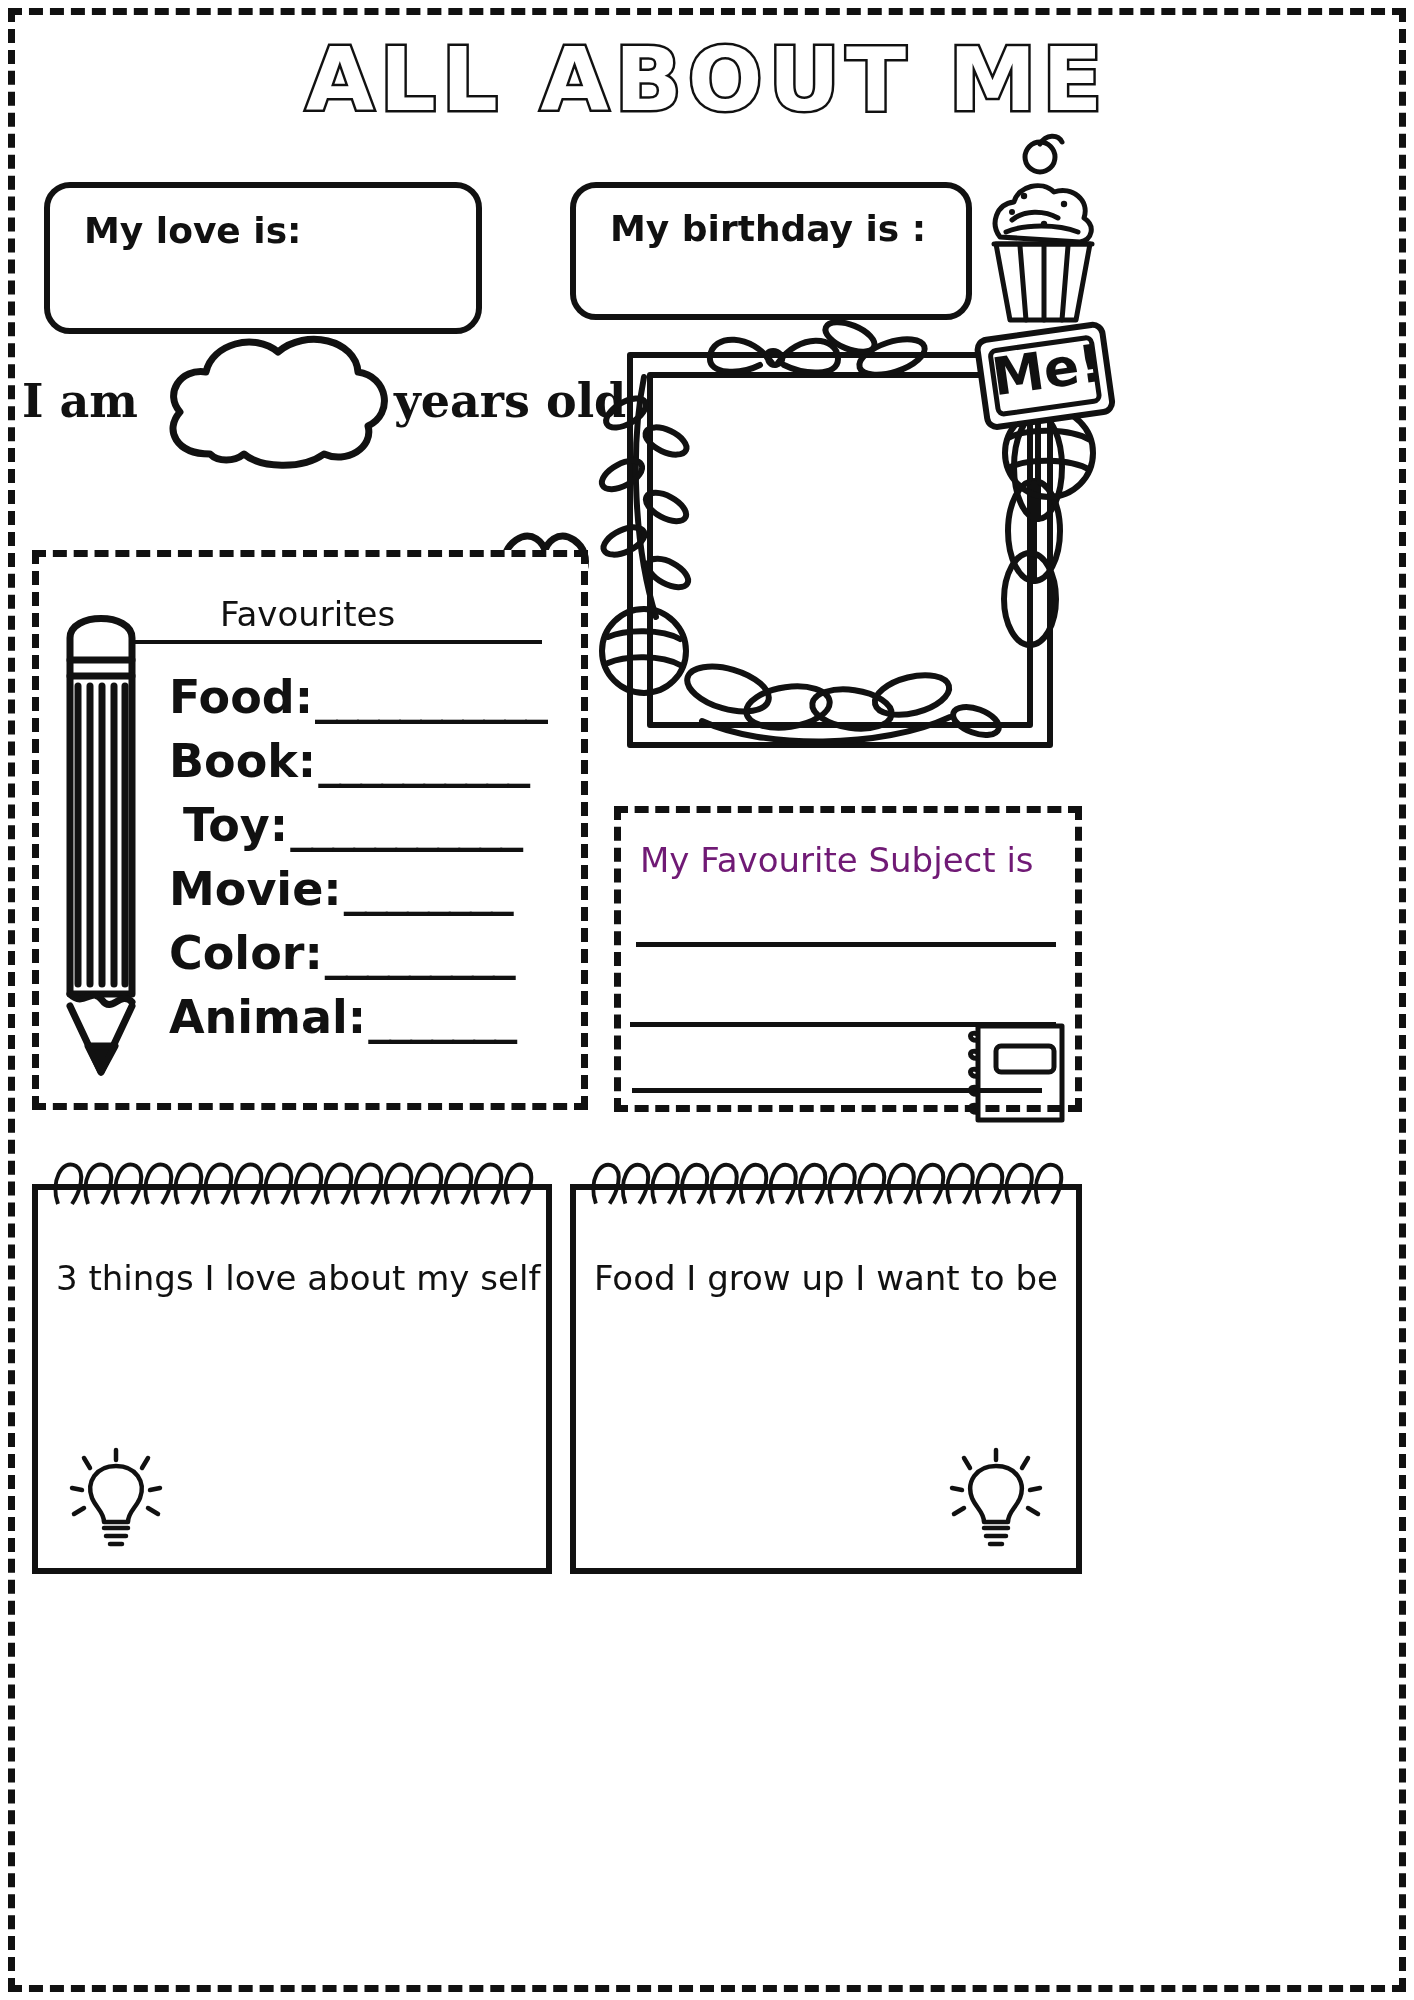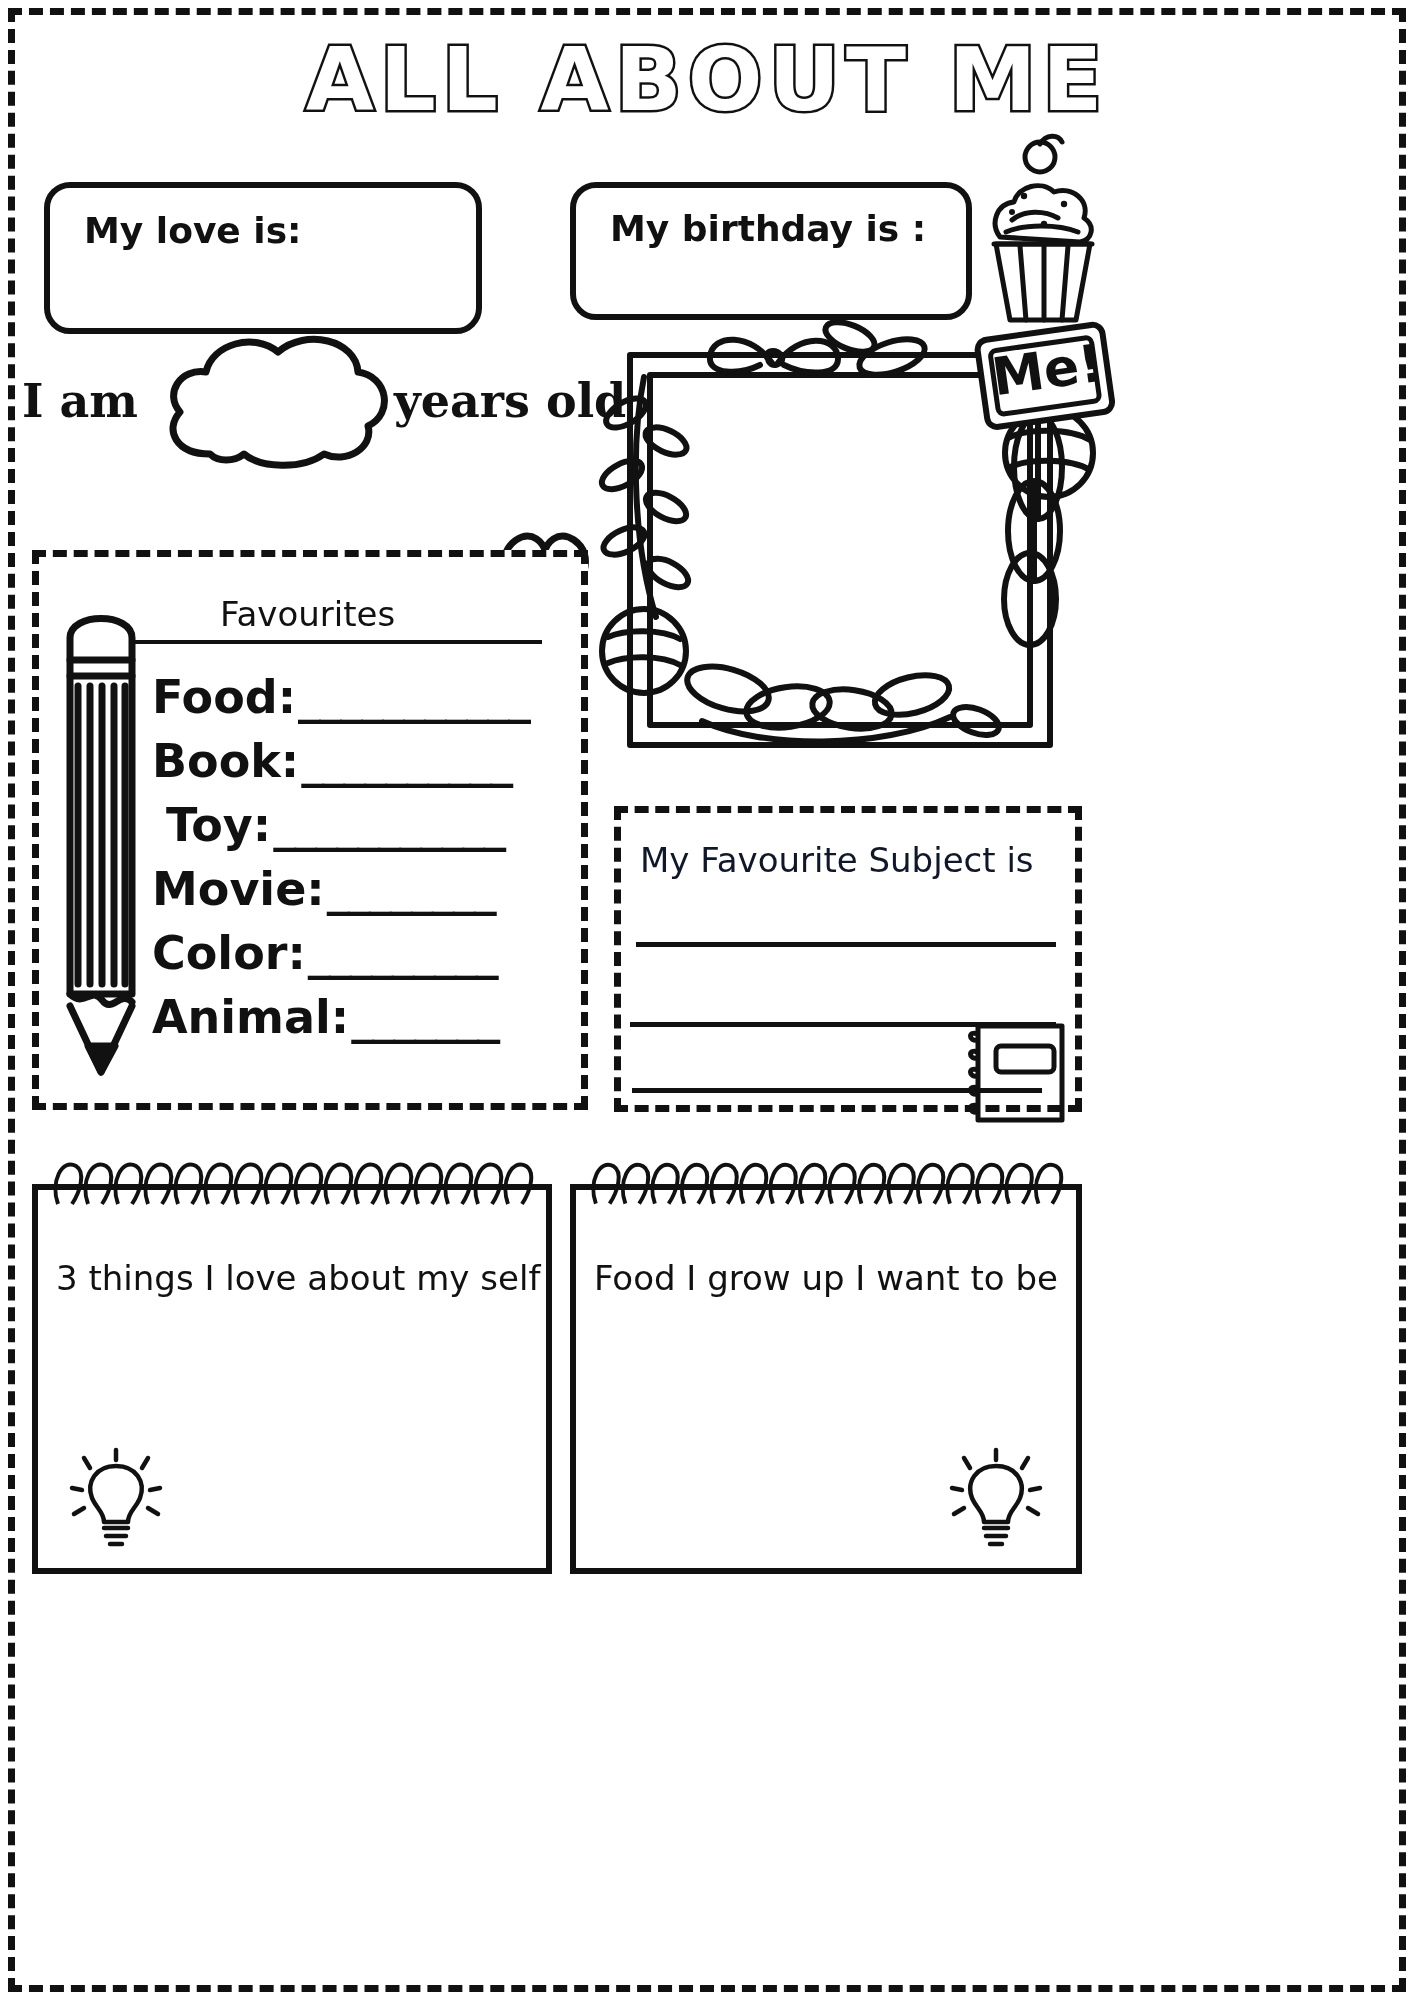--- a/index.html
+++ b/index.html
@@ -98,28 +98,28 @@
   }
   .fav-row {
     position: absolute;
     font-weight: bold;
     font-size: 46px;
     color: #111111;
     white-space: nowrap;
     display: flex;
     align-items: flex-end;
   }
-  .fav-row .lbl { margin-right: 2px; }
+  .fav-row .lbl { margin-right: 2px; margin-left: 17px; }
   .fav-row .dashes { letter-spacing: -2px; }
 
   
   .subj-label {
     position: absolute;
     font-size: 34px;
-    color: #0f172a;
+    color: #701a75;
     white-space: nowrap;
   }
   .write-line {
     position: absolute;
     height: 5px;
     background: #111111;
   }
 
   
   .notepad {

